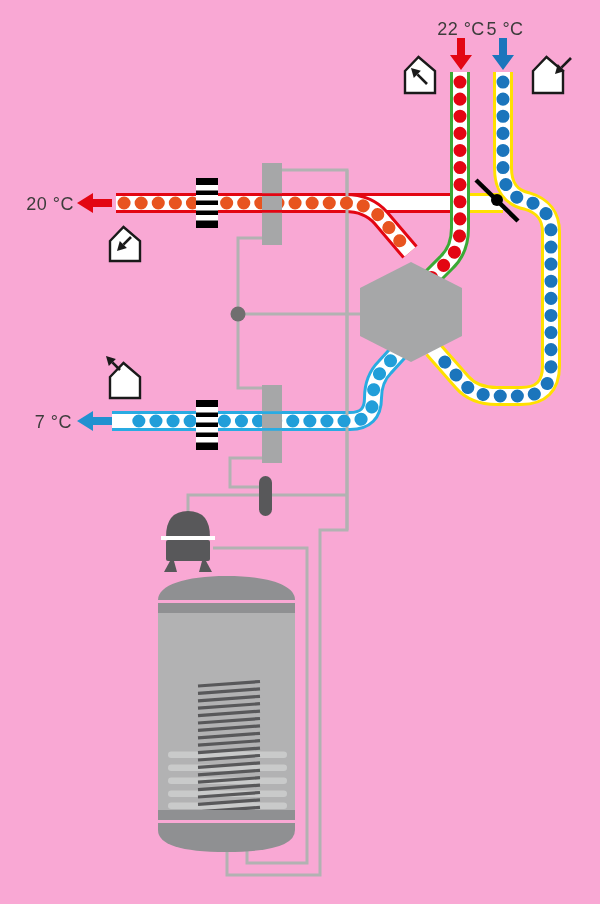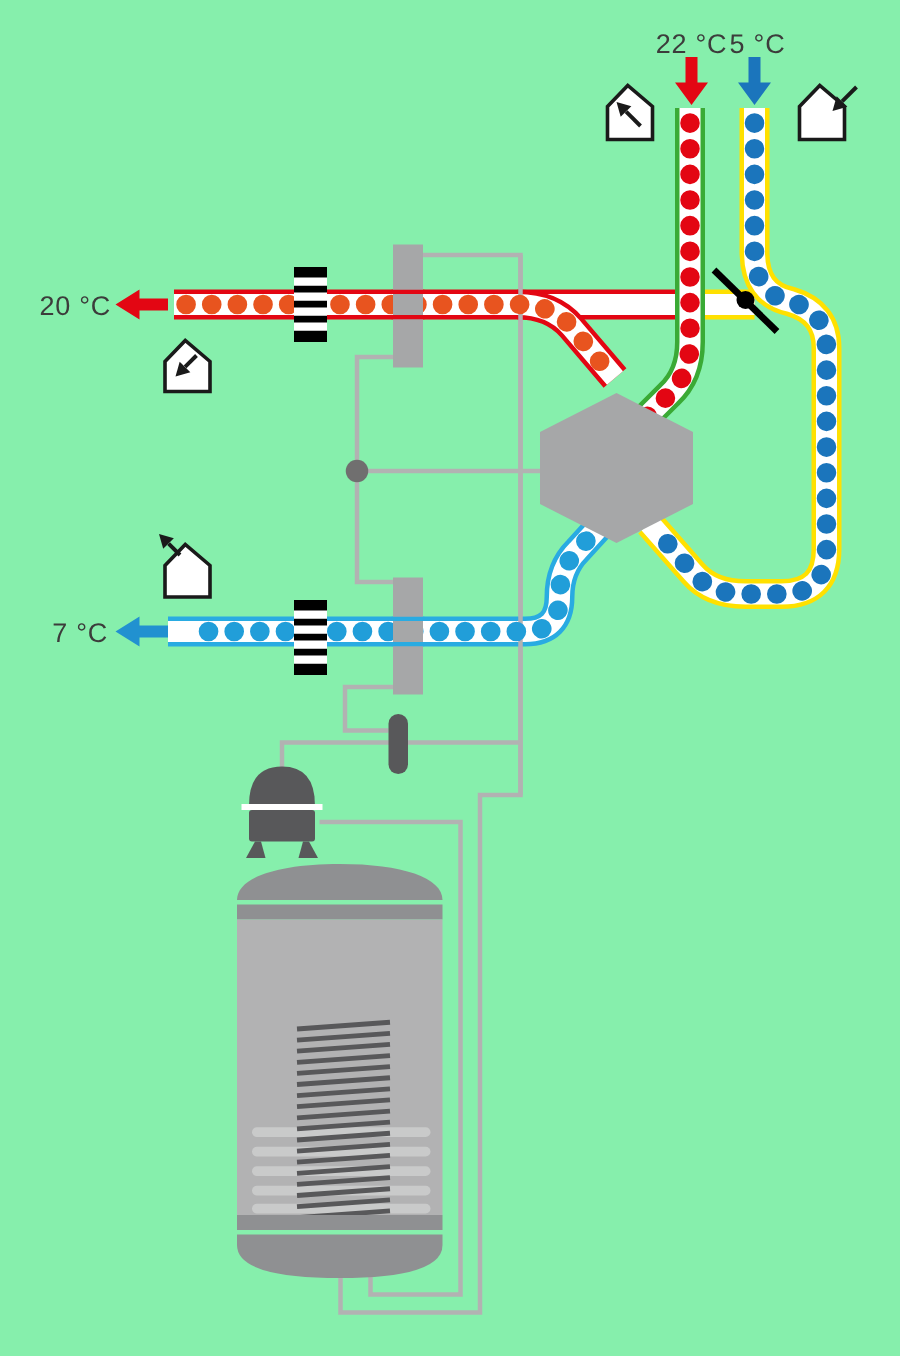--- a/index.html
+++ b/index.html
@@ -1,17 +1,17 @@
 <!DOCTYPE html>
 <html><head>
 <meta charset="utf-8">
 <style>
   html,body{margin:0;padding:0;background:#ffffff;}
   body{font-family:"Liberation Sans", sans-serif;}
-  .stage{position:relative;width:600px;height:904px;background:#86efac;overflow:hidden;}
+  .stage{position:relative;width:600px;height:904px;background:#f9a8d4;overflow:hidden;}
   svg{display:block;}
   text{font-family:"Liberation Sans", sans-serif;font-size:18px;fill:#3c3c3b;letter-spacing:.5px;}
 </style>
 </head>
 <body>
 
 <div class="stage">
 <svg width="600" height="904" viewBox="0 0 600 904">
 
   <g fill="none" stroke="#b2b2b2" stroke-width="3">

